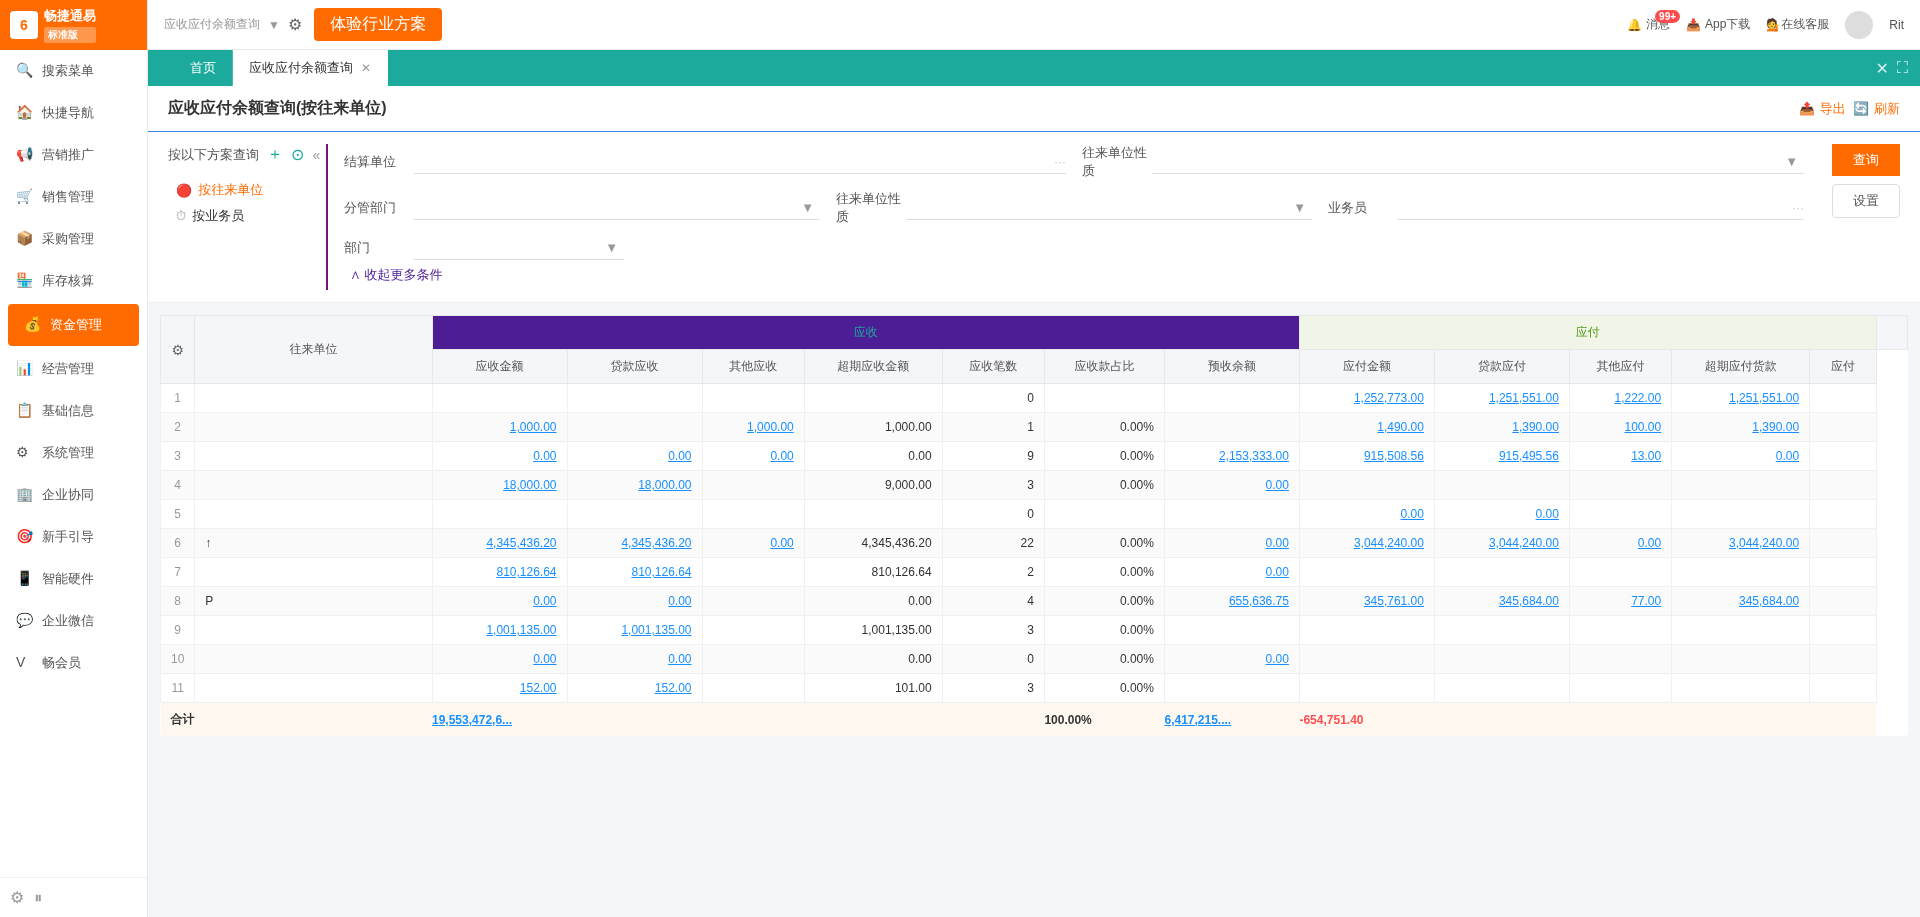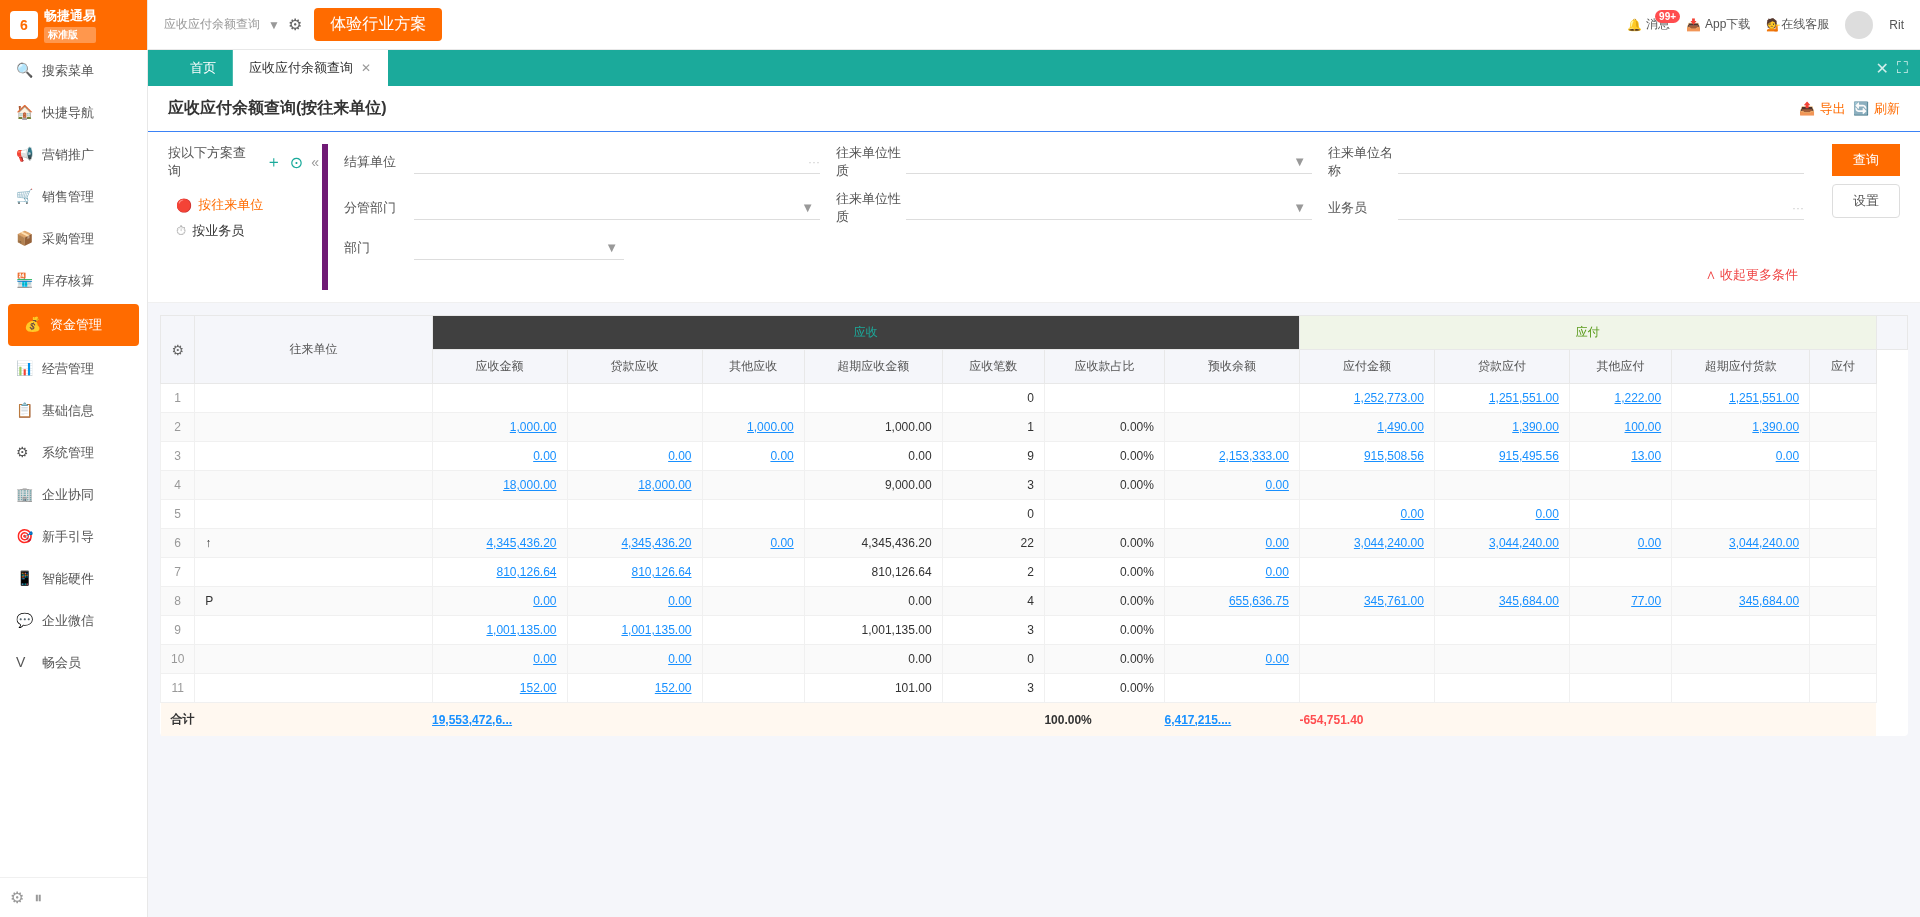--- a/index.html
+++ b/index.html
@@ -130,21 +130,21 @@
       font-size: 13px; outline: none; color: #333; background: transparent;
     }
     .filter-input-dots { color: #ccc; margin-left: 4px; cursor: pointer; }
     .filter-select {
       flex: 1; border: none; border-bottom: 1px solid #ddd; padding: 4px 6px;
       font-size: 13px; outline: none; color: #333; background: transparent;
       display: flex; align-items: center; justify-content: space-between; cursor: pointer;
     }
     .filter-select .arrow { color: #999; }
     .filter-collapse-more {
-      text-align: right; padding: 6px; color: #ef4444; cursor: pointer; font-size: 13px;
+      text-align: left; padding: 6px; color: #4c1d95; cursor: pointer; font-size: 13px;
     }
 
     
     .table-section { padding: 0; background: #fff; margin: 12px; border-radius: 4px; }
     .table-wrapper { overflow-x: auto; }
     table {
       width: 100%; border-collapse: collapse; font-size: 12px;
     }
     table thead tr th {
       background: #f5f6fa; padding: 8px 10px; text-align: center;
@@ -291,21 +291,21 @@
       <div class="btn-refresh">
         <span>🔄</span>
         <span>刷新</span>
       </div>
     </div>
   </div>
 
   <div class="filter-panel">
     <div style="display:flex; gap:16px;">
 
-      <div style="width:160px; border-right:6px solid #701a75; padding-right:3px;">
+      <div style="width:160px; border-right:2px solid #701a75; padding-right:3px;">
         <div class="filter-toolbar">
           <span class="filter-label">按以下方案查询</span>
           <button class="filter-add-btn">＋</button>
           <span class="filter-list-btn">⊙</span>
           <span class="filter-collapse-btn">«</span>
         </div>
         <div class="filter-schemes">
           <div class="scheme-item active">
             <span class="scheme-icon" style="color:#ff6b00">🔴</span>
             <span>按往来单位</span>
@@ -327,24 +327,20 @@
                 <input class="filter-input" style="border: none;" value="">
                 <span class="filter-input-dots">···</span>
               </div>
             </div>
             <div class="filter-field">
               <span class="filter-field-label">往来单位性质</span>
               <div class="filter-select">
                 <span></span>
                 <span class="arrow">▼</span>
               </div>
-            </div>
-            <div class="filter-field">
-              <span class="filter-field-label">往来单位名称</span>
-              <input class="filter-input" value="" style="border-bottom: 1px solid rgb(221, 221, 221);">
             </div>
           </div>
 
           <div class="filter-row">
             <div class="filter-field">
               <span class="filter-field-label">分管部门</span>
               <div class="filter-select">
                 <span></span>
                 <span class="arrow">▼</span>
               </div>
@@ -391,21 +387,21 @@
 
   <div class="table-section">
     <div class="table-wrapper">
       <table>
         <thead>
           <tr>
             <th rowspan="2" style="width:30px;">
               <span class="settings-icon">⚙</span>
             </th>
             <th rowspan="2" style="min-width:160px;">往来单位</th>
-            <th colspan="7" style="background:#404040;color:#1baa9b;">应收</th>
+            <th colspan="7" style="background:#4c1d95;color:#1baa9b;">应收</th>
             <th colspan="5" style="background:#f0f5e8;color:#5a9b1b;">应付</th>
             <th></th>
           </tr>
           <tr>
             <th>应收金额</th>
             <th>贷款应收</th>
             <th>其他应收</th>
             <th>超期应收金额</th>
             <th>应收笔数</th>
             <th>应收款占比</th>

